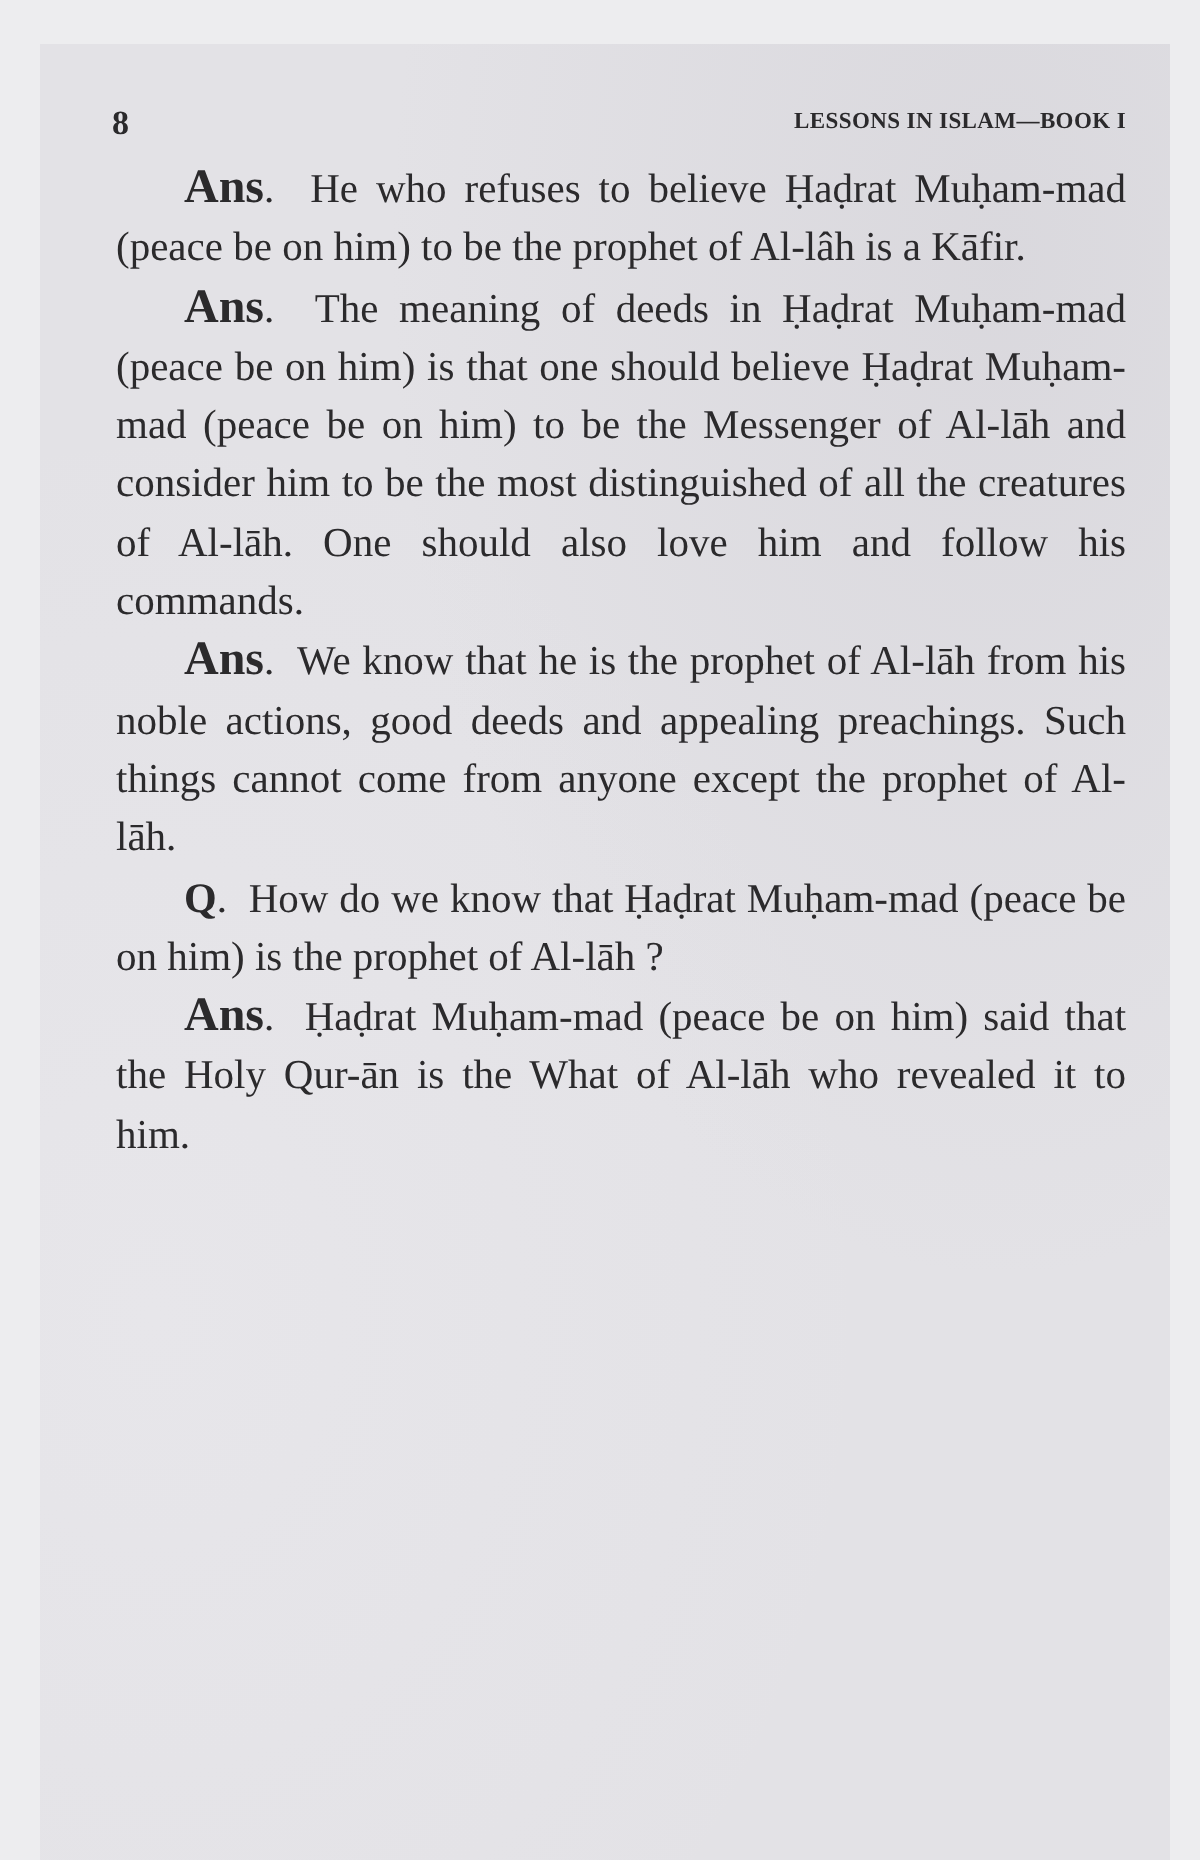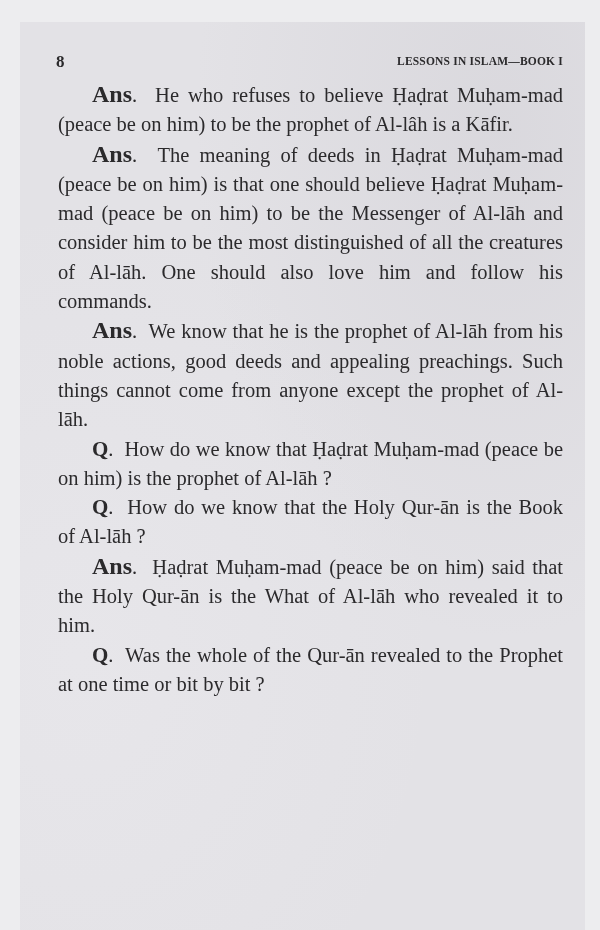--- a/index.html
+++ b/index.html
@@ -79,17 +79,15 @@
   <div class="header">
     <span class="page-number">8</span>
     <span class="running-head">LESSONS IN ISLAM—BOOK I</span>
   </div>
 
   <div class="body-text">
     <p class="para"><span class="label">Ans</span>.&nbsp; <span>He who refuses to believe Ḥaḍrat Muḥam-mad (peace be on him) to be the prophet of Al-lâh is a Kāfir.</span></p>
     <p class="para"><span class="label">Ans</span>.&nbsp; <span>The meaning of deeds in Ḥaḍrat Muḥam-mad (peace be on him) is that one should believe Ḥaḍrat Muḥam-mad (peace be on him) to be the Messenger of Al-lāh and consider him to be the most distinguished of all the creatures of Al-lāh. One should also love him and follow his commands.</span></p>
     <p class="para"><span class="label">Ans</span>.&nbsp; <span>We know that he is the prophet of Al-lāh from his noble actions, good deeds and appealing preachings. Such things cannot come from anyone except the prophet of Al-lāh.</span></p>
     <p class="para"><span class="label-q">Q</span>.&nbsp; <span>How do we know that Ḥaḍrat Muḥam-mad (peace be on him) is the prophet of Al-lāh ?</span></p>
-    <p class="para"><span class="label-q">Q</span>.&nbsp; <span>How do we know that the Holy Qur-ān is the Book of Al-lāh ?</span></p>
     <p class="para"><span class="label">Ans</span>.&nbsp; <span>Ḥaḍrat Muḥam-mad (peace be on him) said that the Holy Qur-ān is the What of Al-lāh who revealed it to him.</span></p>
-    <p class="para"><span class="label-q">Q</span>.&nbsp; <span>Was the whole of the Qur-ān revealed to the Prophet at one time or bit by bit ?</span></p>
   </div>
 </div>
 
 </body></html>

